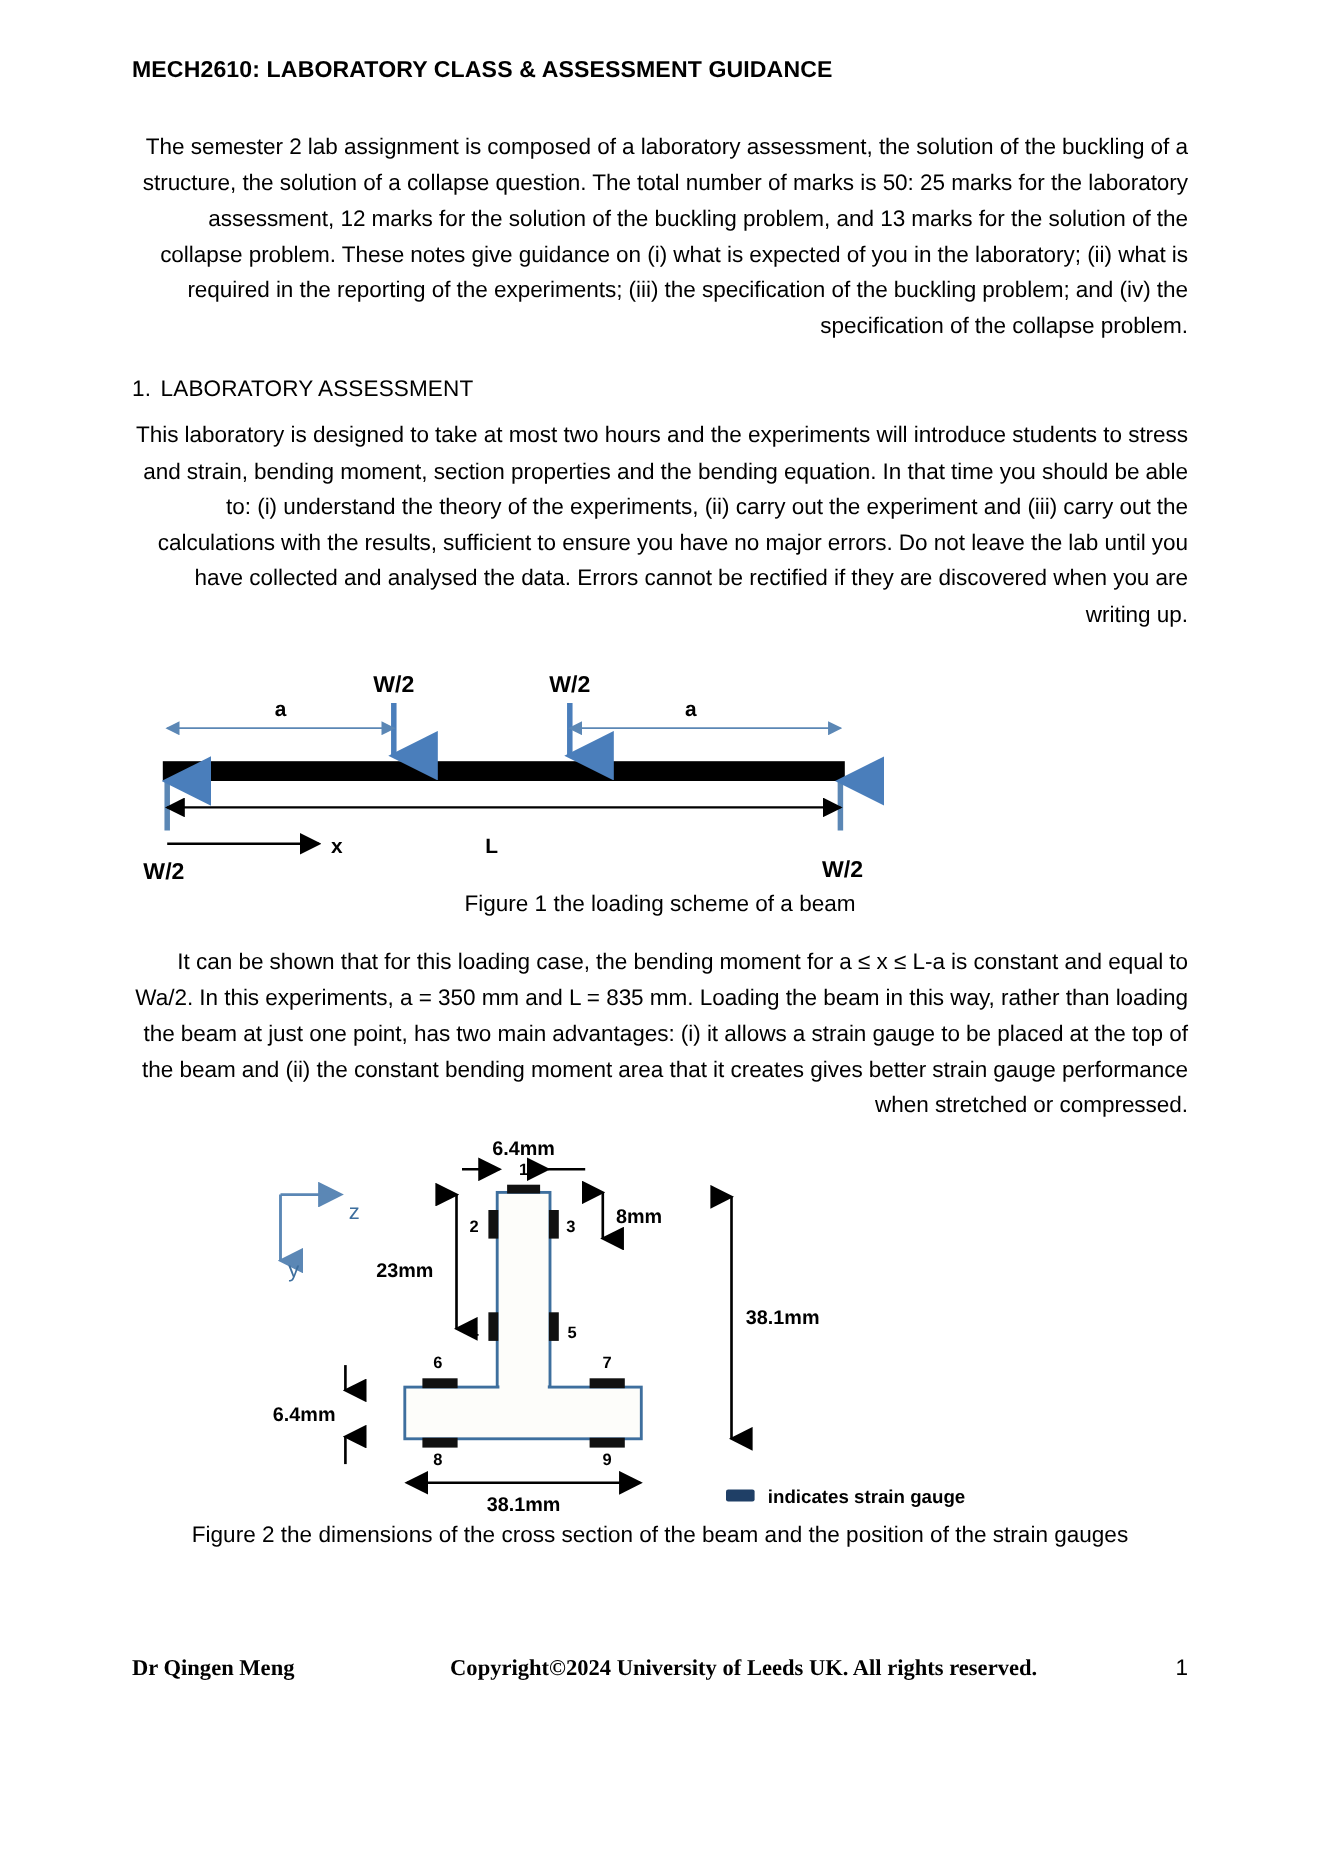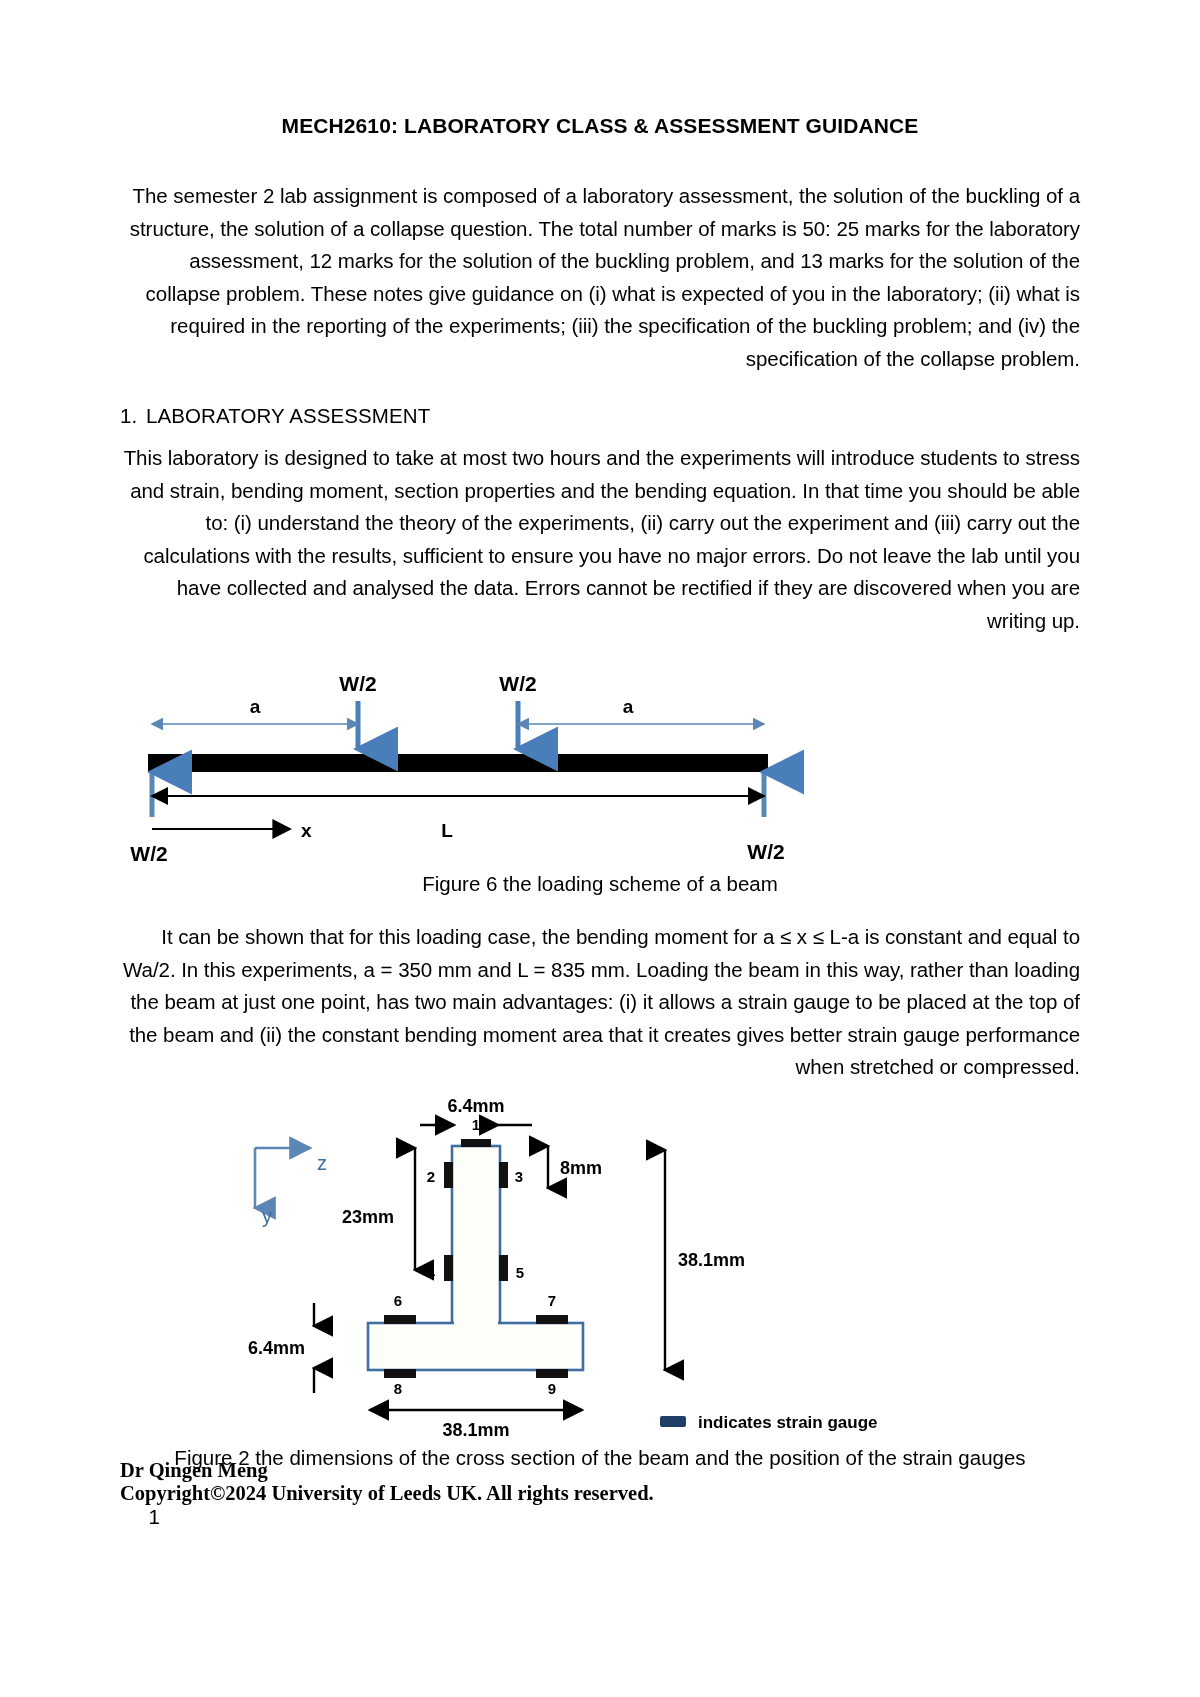--- a/index.html
+++ b/index.html
@@ -18,26 +18,26 @@
   .page {
     position: relative;
     width: 1200px;
     height: 1697px;
     box-sizing: border-box;
     padding: 0 120px;
   }
 
   
   .doc-title {
-    text-align: center;
+    text-align: left;
     font-size: 21px;
     font-weight: bold;
     letter-spacing: 0.1px;
     margin: 0;
-    padding-top: 114px;
+    padding-top: 52px;
   }
   p.body-text {
     font-size: 20.5px;
     line-height: 32.5px;
     margin: 0;
     text-align: right;
     letter-spacing: -0.05px;
   }
   .gap-intro { padding-top: 42px; }
   .heading-num {
@@ -81,24 +81,23 @@
   .footer {
     position: absolute;
     left: 120px;
     right: 120px;
     bottom: 168px;
     display: flex;
     align-items: baseline;
     font-family: "Liberation Serif", serif;
     font-weight: bold;
     font-size: 20.5px;
-    flex-direction: column;
   }
   .footer .author { width: 232px; }
-  .footer .copy { flex: 1; text-align: left; padding-right: 40px;}
+  .footer .copy { flex: 1; text-align: center; padding-right: 40px;}
   .footer .pageno { width: 40px; text-align: right; font-family: "Liberation Sans", sans-serif; font-weight: normal; }
 
   svg text { font-family: "Liberation Sans", sans-serif; }
 </style>
 </head>
 <body>
 
 <div class="page">
 
   <h1 class="doc-title">MECH2610: LABORATORY CLASS &amp; ASSESSMENT GUIDANCE</h1>
@@ -159,21 +158,21 @@
       <text x="398" y="22" font-size="21" text-anchor="middle">W/2</text>
       <text x="135" y="44" font-size="19" text-anchor="middle">a</text>
       <text x="508" y="44" font-size="19" text-anchor="middle">a</text>
       <text x="181" y="168" font-size="19">x</text>
       <text x="327" y="168" font-size="19" text-anchor="middle">L</text>
       <text x="29" y="192" font-size="21" text-anchor="middle">W/2</text>
       <text x="646" y="190" font-size="21" text-anchor="middle">W/2</text>
     </svg>
   </div>
 
-  <p class="fig-caption">Figure 6 the loading scheme of a beam</p>
+  <p class="fig-caption">Figure 1 the loading scheme of a beam</p>
 
   <div class="para-space"></div>
   <p class="body-text">It can be shown that for this loading case, the bending moment for a ≤ x ≤ L-a is constant and equal to Wa/2. In this experiments, a = 350 mm and L = 835 mm. Loading the beam in this way, rather than loading the beam at just one point, has two main advantages: (i) it allows a strain gauge to be placed at the top of the beam and (ii) the constant bending moment area that it creates gives better strain gauge performance when stretched or compressed.</p>
 
   <div class="fig2-wrap">
     <svg class="fig2" width="960" height="345" viewBox="0 0 960 345">
       <defs>
         <marker id="f2-blk-right" markerWidth="9" markerHeight="9" refX="8" refY="4.5" orient="auto">
           <path d="M0,0 L0,9 L9,4.5 Z" fill="#000"></path>
         </marker>

